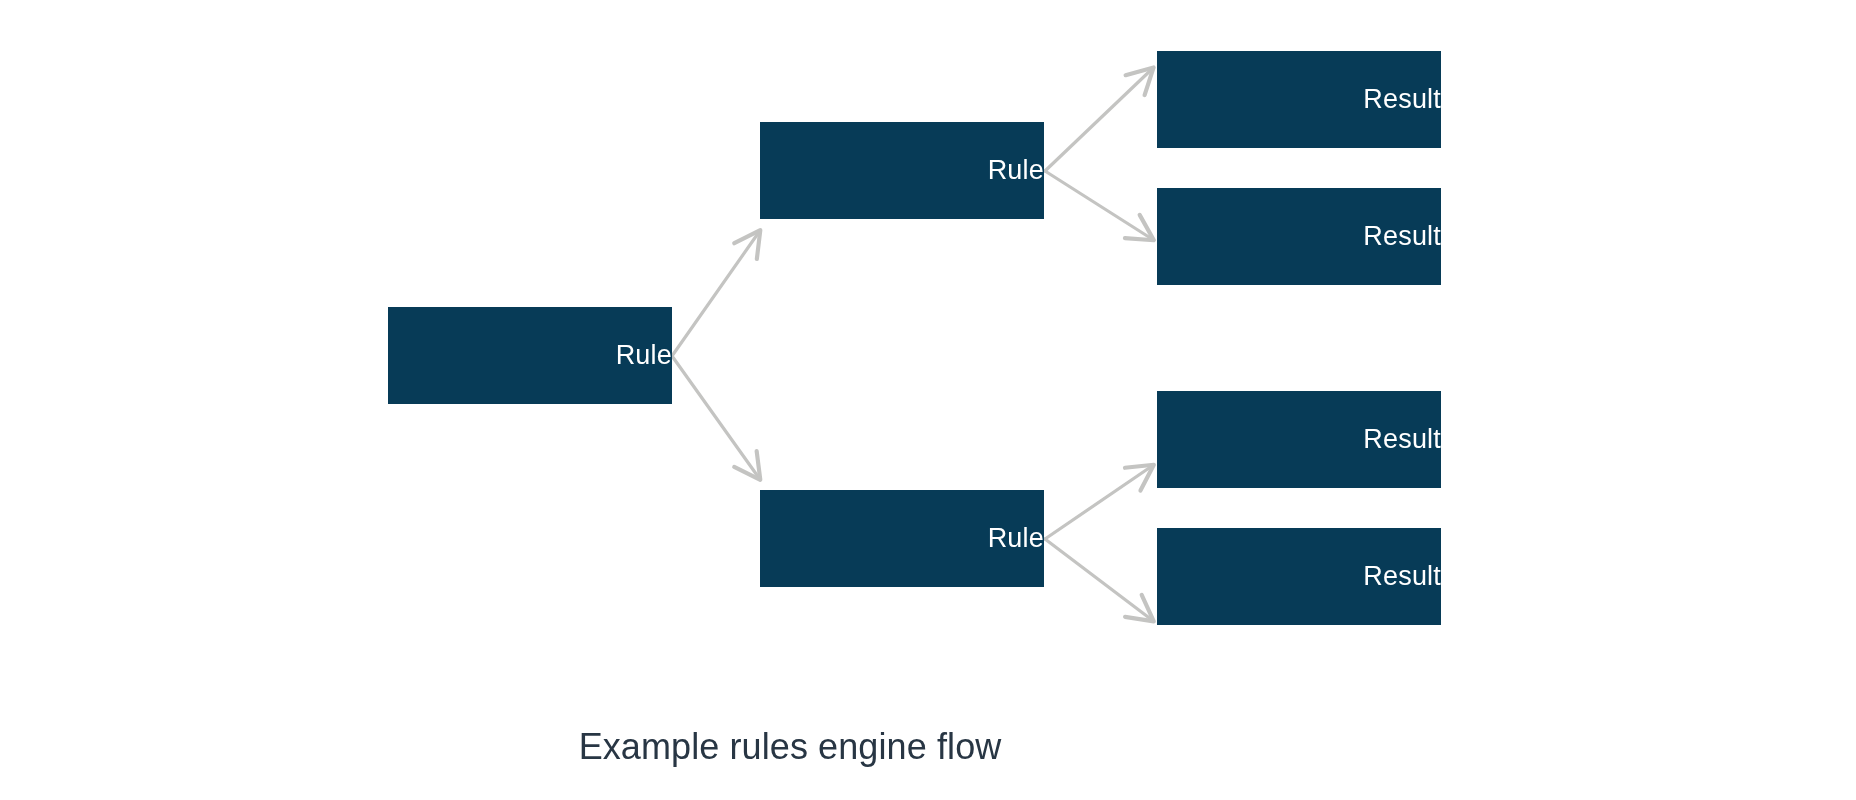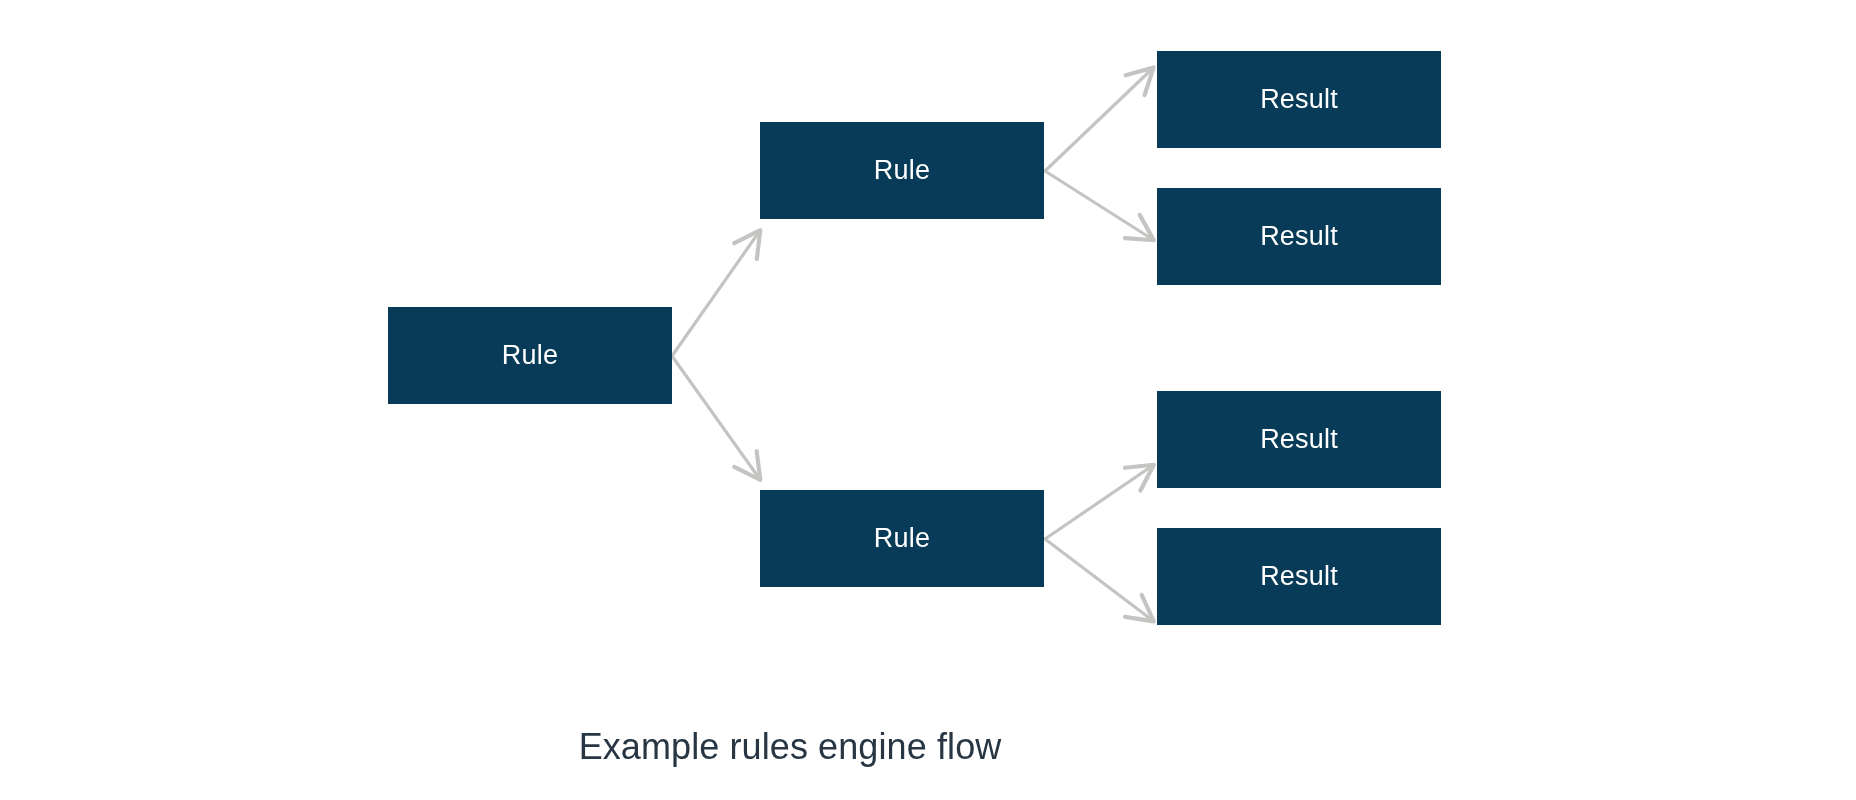--- a/index.html
+++ b/index.html
@@ -24,21 +24,21 @@
     top: 0;
     width: 1856px;
     height: 800px;
     pointer-events: none;
   }
   .node {
     position: absolute;
     background: #073B57;
     display: flex;
     align-items: center;
-    justify-content: center;
+    justify-content: flex-end;
     box-sizing: border-box;
   }
   .node-label {
     color: #ffffff;
     font-family: "Liberation Sans", sans-serif;
     font-size: 27px;
     font-weight: 400;
     letter-spacing: 0.2px;
     line-height: 1;
     white-space: nowrap;

